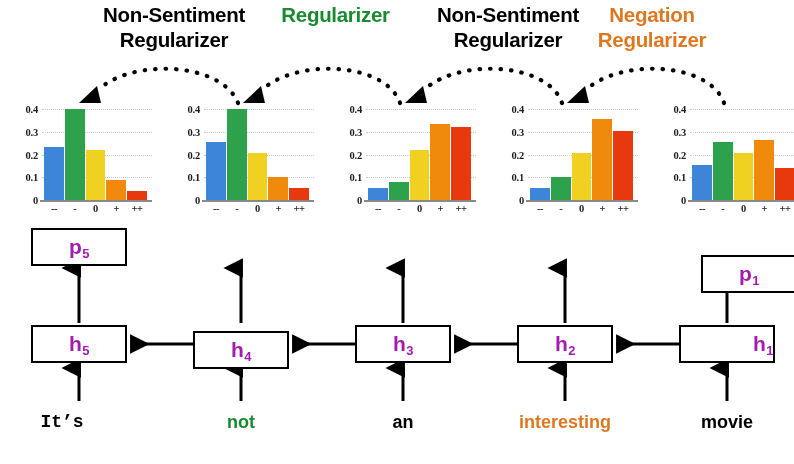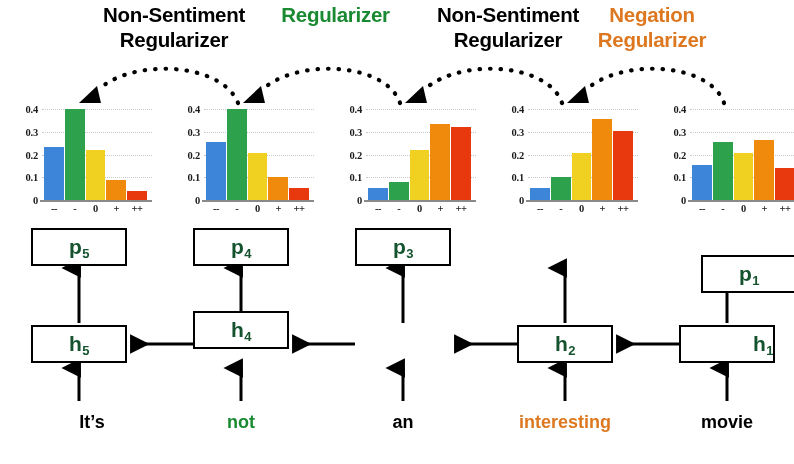--- a/index.html
+++ b/index.html
@@ -119,21 +119,21 @@
 
   
   .node-box {
     position: absolute;
     border: 2.5px solid #000000;
     background: #ffffff;
     display: flex;
     align-items: center;
     justify-content: center;
     font-weight: bold;
-    color: #14532d;
+    color: #a21caf;
   }
   .p-box {
     width: 96px;
     height: 38px;
     font-size: 21px;
   }
   .h-box {
     width: 96px;
     height: 38px;
     font-size: 21px;
@@ -398,42 +398,39 @@
       <line x1="193" y1="344" x2="132" y2="344" marker-end="url(#ah-left)"></line>
       <line x1="355" y1="344" x2="294" y2="344" marker-end="url(#ah-left)"></line>
       <line x1="517" y1="344" x2="456" y2="344" marker-end="url(#ah-left)"></line>
       <line x1="679" y1="344" x2="618" y2="344" marker-end="url(#ah-left)"></line>
     </g>
   </svg>
 
   <div class="node-box p-box" style="left:31px;  top:228px;">
     <span><span>p</span><span class="sub">5</span></span>
   </div>
-  <div class="node-box p-box" style="left:193px; top:228px;">
-    <span><span>p</span><span class="sub">4</span></span>
-  </div>
-  <div class="node-box p-box" style="left:355px; top:228px;">
-    <span><span>p</span><span class="sub">3</span></span>
-  </div>
   <div class="node-box p-box" style="left:701px; top:228px;margin-top:27px;">
     <span><span>p</span><span class="sub">1</span></span>
   </div>
 
   <div class="node-box h-box" style="left:31px;  top:325px;">
     <span><span>h</span><span class="sub">5</span></span>
   </div>
-  <div class="node-box h-box" style="left:193px; top:311px;">
+  <div class="node-box h-box" style="left:193px; top:331px;">
     <span><span>h</span><span class="sub">4</span></span>
+  </div>
+  <div class="node-box h-box" style="left:355px; top:325px;">
+    <span><span>h</span><span class="sub">3</span></span>
   </div>
   <div class="node-box h-box" style="left:517px; top:325px;">
     <span><span>h</span><span class="sub">2</span></span>
   </div>
   <div class="node-box h-box" style="left:679px; top:325px;justify-content:flex-end;">
     <span><span>h</span><span class="sub">1</span></span>
   </div>
 
-  <div class="word" style="left:92px;  top:412px; color:#000000;">It’s</div>
+  <div class="word" style="left:62px;  top:412px; color:#000000;font-family:Liberation Mono, monospace;">It’s</div>
   <div class="word" style="left:241px; top:412px; color:#1a8a32;">not</div>
   <div class="word" style="left:403px; top:412px; color:#000000;">an</div>
   <div class="word" style="left:565px; top:412px; color:#dd7820;">interesting</div>
   <div class="word" style="left:727px; top:412px; color:#000000;">movie</div>
 
 </div>
 
 </body></html>

